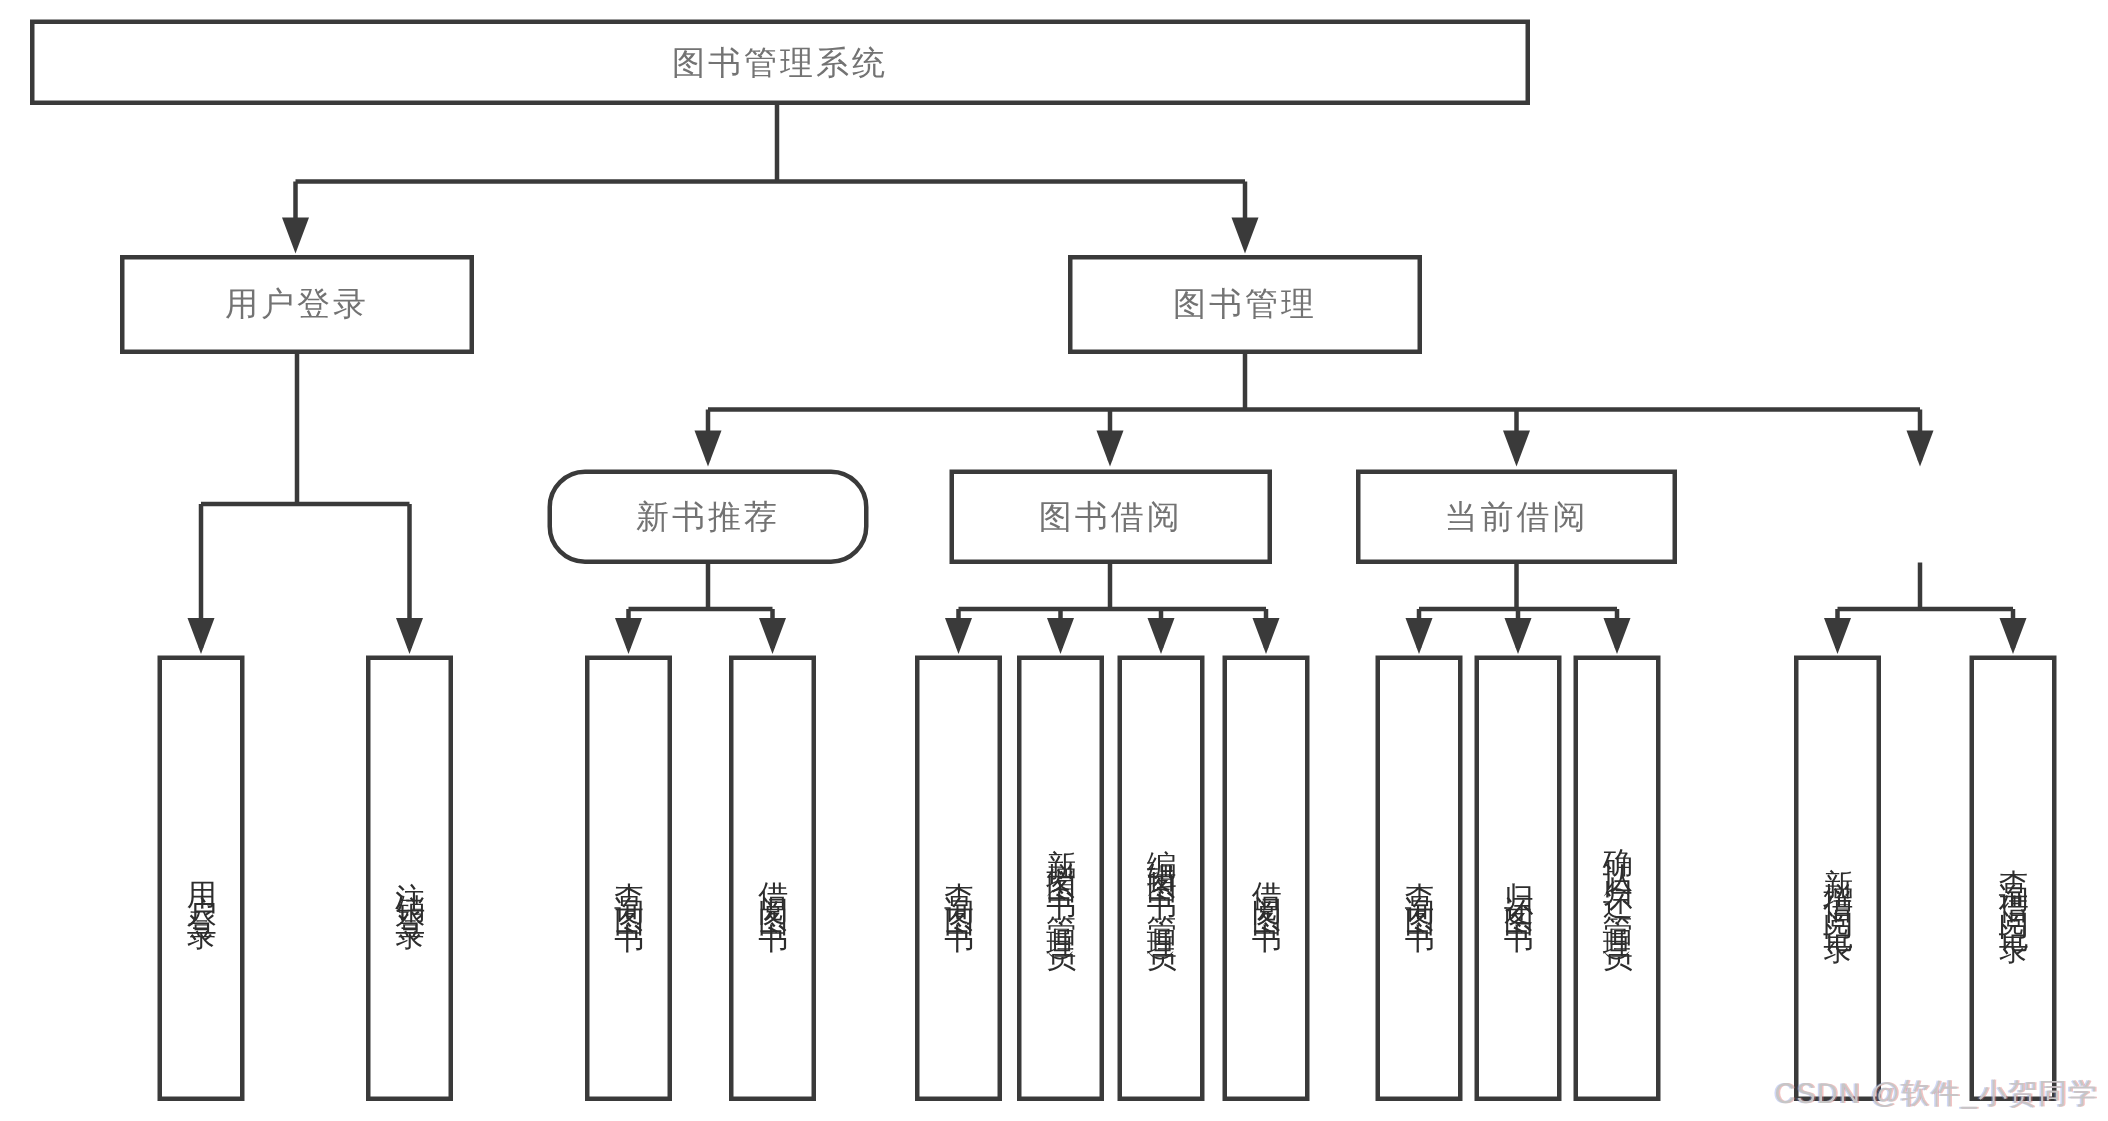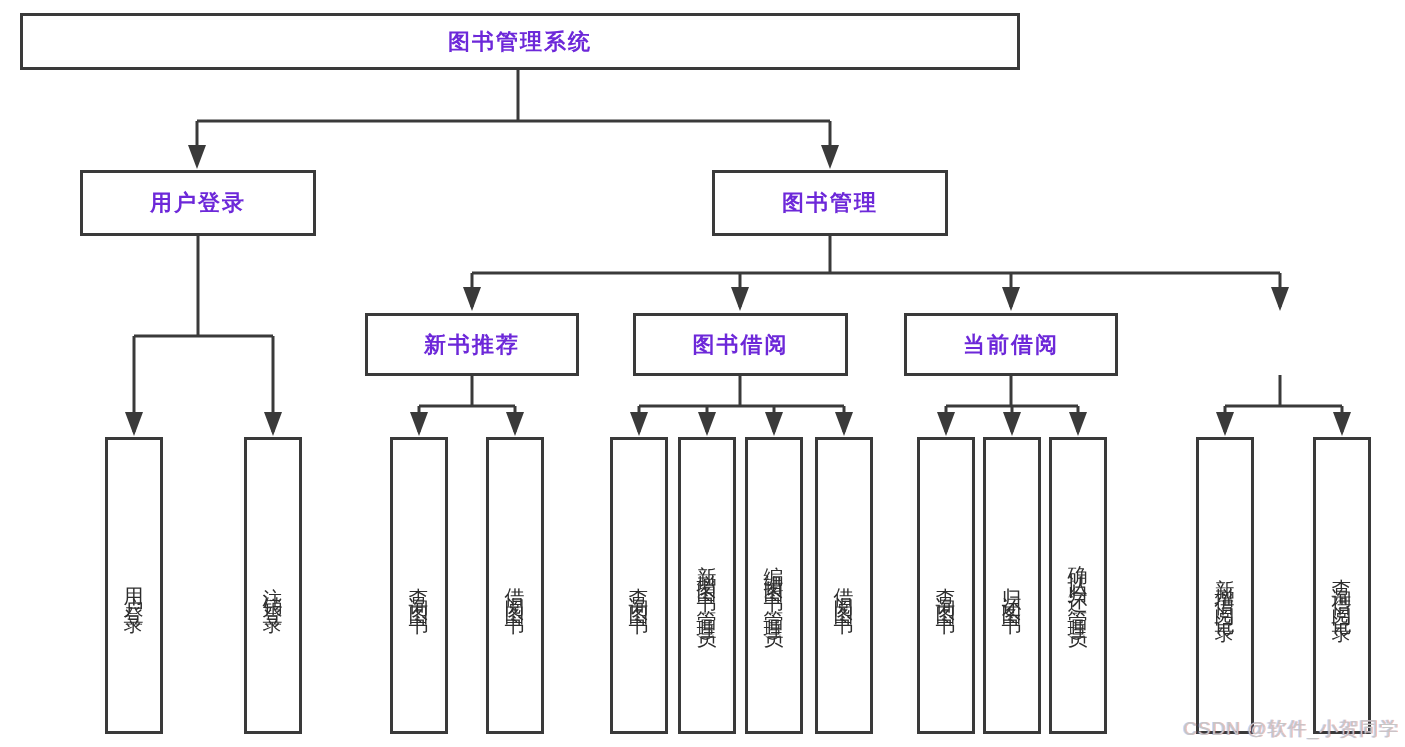--- a/index.html
+++ b/index.html
@@ -19,23 +19,22 @@
   .hbox {
     position: absolute;
     box-sizing: border-box;
     border: 3px solid #3a3a3a;
     background: #ffffff;
     display: flex;
     align-items: center;
     justify-content: center;
     font-size: 22px;
     letter-spacing: 2px;
-    color: #6d28d9;
+    color: #737373;
     white-space: nowrap;
-    font-weight: bold;
   }
   .leaf {
     position: absolute;
     top: 437px;
     height: 297px;
     width: 58px;
     box-sizing: border-box;
     border: 3px solid #3a3a3a;
     background: #ffffff;
     display: flex;
@@ -137,21 +136,21 @@
       <polygon points="1216,412 1234,412 1225,436"></polygon>
       <polygon points="1333,412 1351,412 1342,436"></polygon>
     </g>
   </svg>
 
   <div class="hbox" style="left:20px; top:13px; width:1000px; height:57px;">图书管理系统</div>
 
   <div class="hbox" style="left:80px; top:170px; width:236px; height:66px;">用户登录</div>
   <div class="hbox" style="left:712px; top:170px; width:236px; height:66px;text-align:center;">图书管理</div>
 
-  <div class="hbox" style="left:365px; top:313px; width:214px; height:63px;">新书推荐</div>
+  <div class="hbox" style="left:365px; top:313px; width:214px; height:63px;border-radius:25px;">新书推荐</div>
   <div class="hbox" style="left:904px; top:313px; width:214px; height:63px;">当前借阅</div>
   <div class="hbox" style="left:633px; top:313px; width:215px; height:63px;">图书借阅</div>
 
   <div class="leaf" style="left:105px;">用户登录</div>
   <div class="leaf" style="left:244px;">注销登录</div>
 
   <div class="leaf" style="left:390px;">查询图书</div>
   <div class="leaf" style="left:486px;">借阅图书</div>
 
   <div class="leaf" style="left:610px;">查询图书</div>

